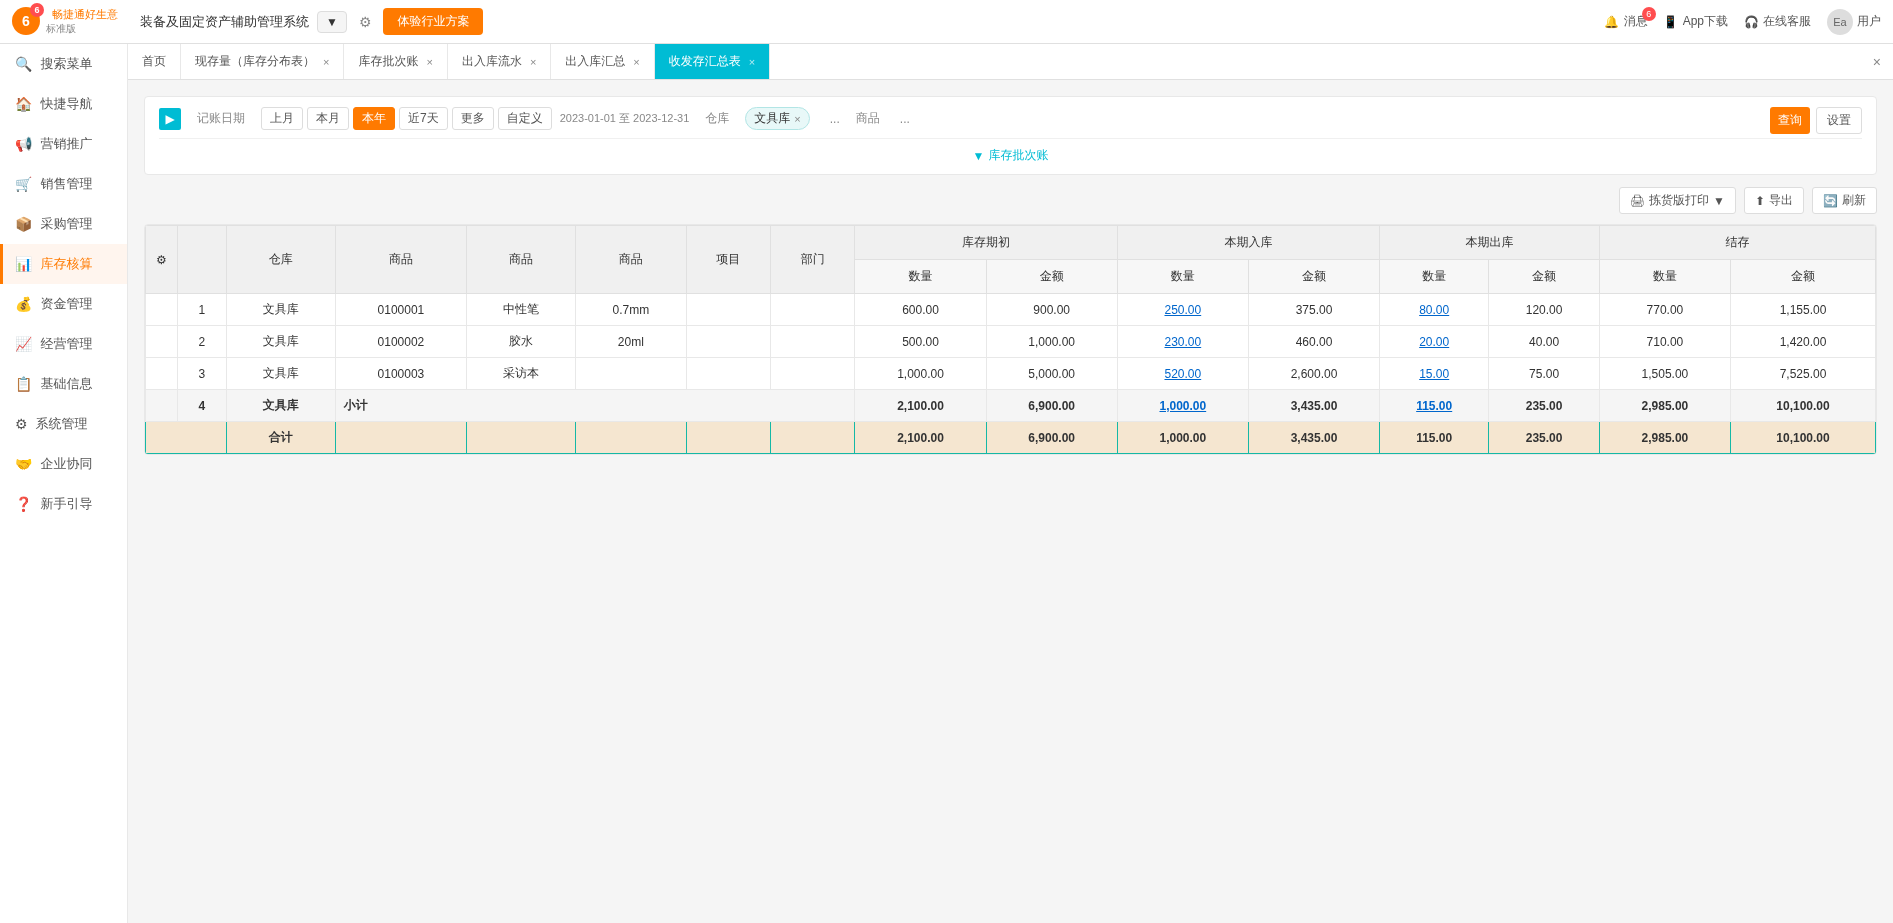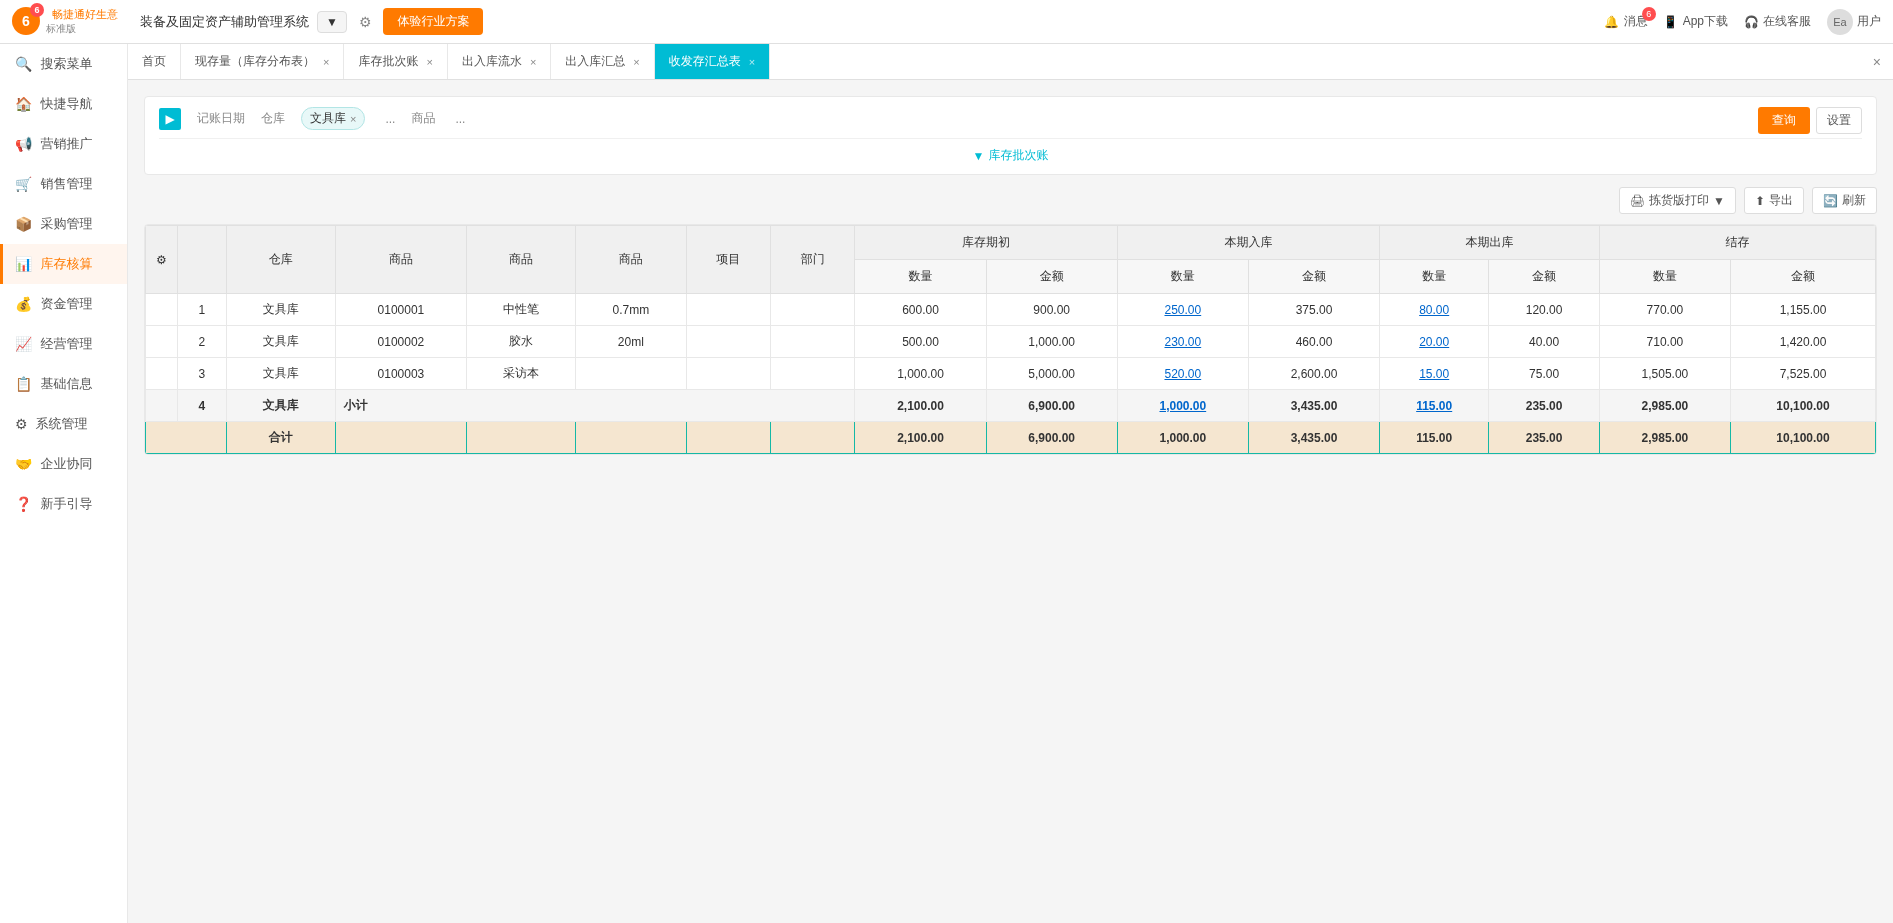--- a/index.html
+++ b/index.html
@@ -53,21 +53,21 @@
     .date-shortcuts { display: flex; align-items: center; gap: 4px; }
     .date-btn { padding: 2px 8px; font-size: 12px; border: 1px solid #ddd; border-radius: 3px; cursor: pointer; background: #fff; color: #555; }
     .date-btn.active { background: #ff7a00; color: #fff; border-color: #ff7a00; }
     .date-range { font-size: 11px; color: #888; margin-left: 4px; }
     .filter-tag { display: flex; align-items: center; background: #e8f8f8; border: 1px solid #b2e5e5; border-radius: 12px; padding: 2px 8px; font-size: 12px; color: #333; gap: 4px; }
     .filter-tag-close { cursor: pointer; color: #888; font-size: 11px; }
     .filter-more { color: #888; font-size: 12px; cursor: pointer; margin-left: 4px; }
     .filter-divider { border: none; border-top: 1px solid #f0f0f0; margin: 8px 0; }
     .expand-conditions { display: flex; align-items: center; justify-content: center; color: #00bcd4; font-size: 12px; cursor: pointer; gap: 4px; margin-top: 6px; }
     .filter-actions { position: absolute; right: 14px; top: 10px; display: flex; gap: 6px; }
-    .btn-query { background: #ff7a00; color: #fff; border: none; border-radius: 3px; padding: 4px 14px; font-size: 12px; cursor: pointer; }
+    .btn-query { background: #ff7a00; color: #fff; border: none; border-radius: 3px; padding: 4px 8px; font-size: 12px; cursor: pointer; }
     .btn-settings { background: #fff; color: #555; border: 1px solid #ddd; border-radius: 3px; padding: 4px 10px; font-size: 12px; cursor: pointer; }
 
     
     .toolbar { display: flex; align-items: center; justify-content: flex-end; gap: 8px; margin-bottom: 10px; }
     .toolbar-btn { display: flex; align-items: center; gap: 4px; background: #fff; border: 1px solid #ddd; border-radius: 3px; padding: 4px 10px; font-size: 12px; cursor: pointer; color: #555; }
 
     
     .table-wrapper { background: #fff; border: 1px solid #e8e8e8; border-radius: 4px; overflow: auto; }
     table { width: 100%; border-collapse: collapse; font-size: 12px; }
     thead tr th { background: #f0f0f0; padding: 8px 8px; text-align: center; border: 1px solid #e0e0e0; font-weight: normal; color: #333; white-space: nowrap; }
@@ -206,20 +206,29 @@
       <div class="global-close">×</div>
     </div>
 
     <div class="content">
 
 
       <div class="filter-panel">
         <div class="filter-row">
           <div class="expand-arrow">▶</div>
           <span class="filter-label">记账日期</span>
+          <div class="date-shortcuts">
+            <button class="date-btn">上月</button>
+            <button class="date-btn">本月</button>
+            <button class="date-btn active">本年</button>
+            <button class="date-btn">近7天</button>
+            <button class="date-btn">更多</button>
+            <button class="date-btn">自定义</button>
+            <span class="date-range">2023-01-01 至 2023-12-31</span>
+          </div>
           <span class="filter-label">仓库</span>
           <div class="filter-tag">
             <span>文具库</span>
             <span class="filter-tag-close">×</span>
           </div>
           <span class="filter-more">...</span>
           <span class="filter-label">商品</span>
           <span class="filter-more">...</span>
         </div>
         <hr class="filter-divider">

